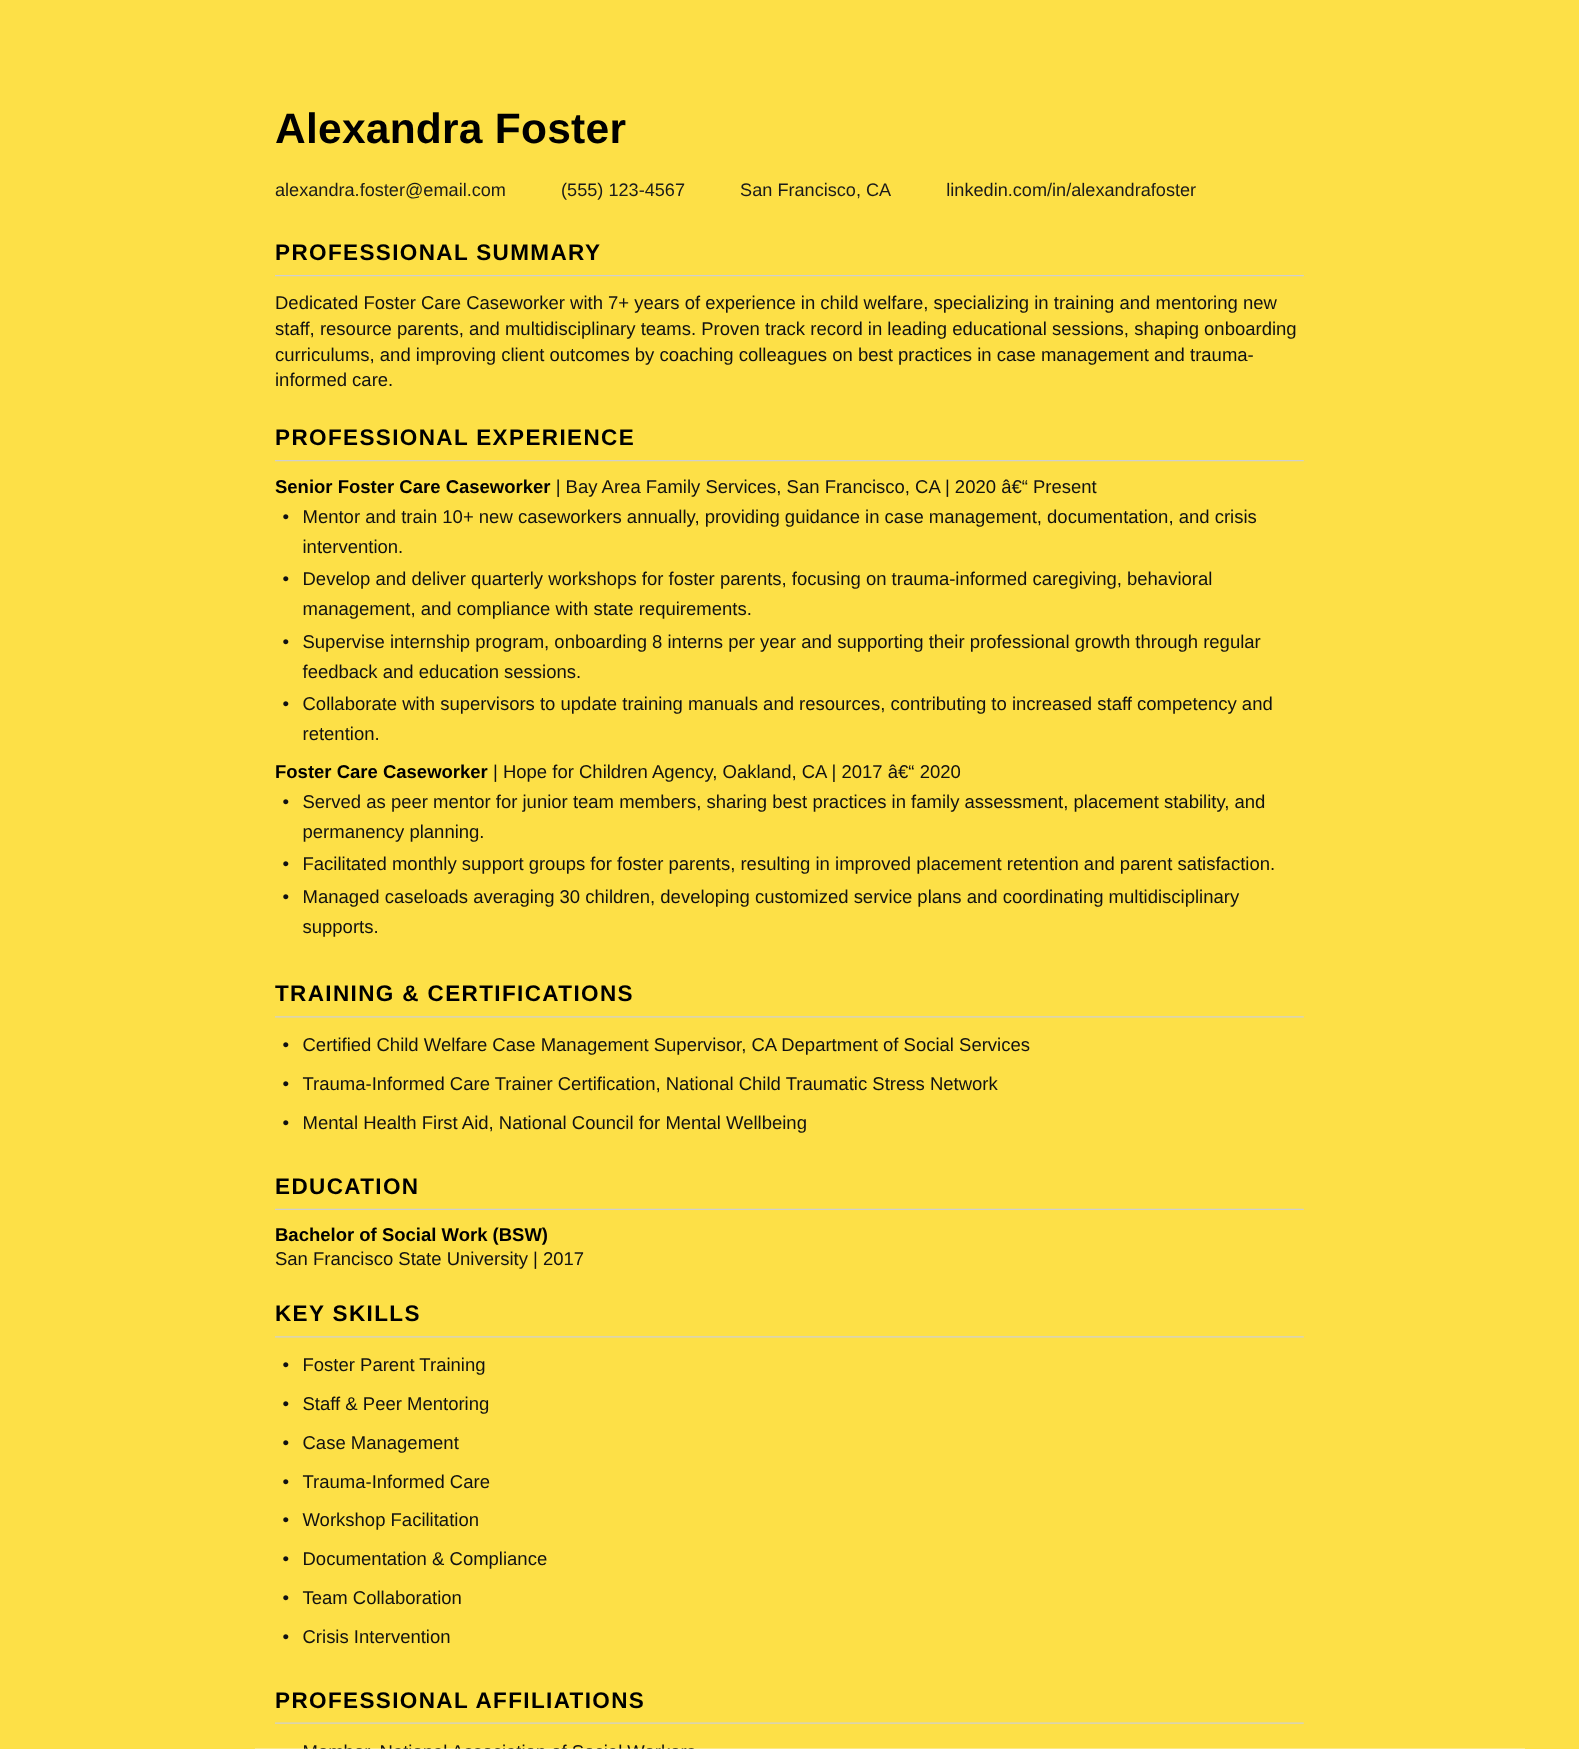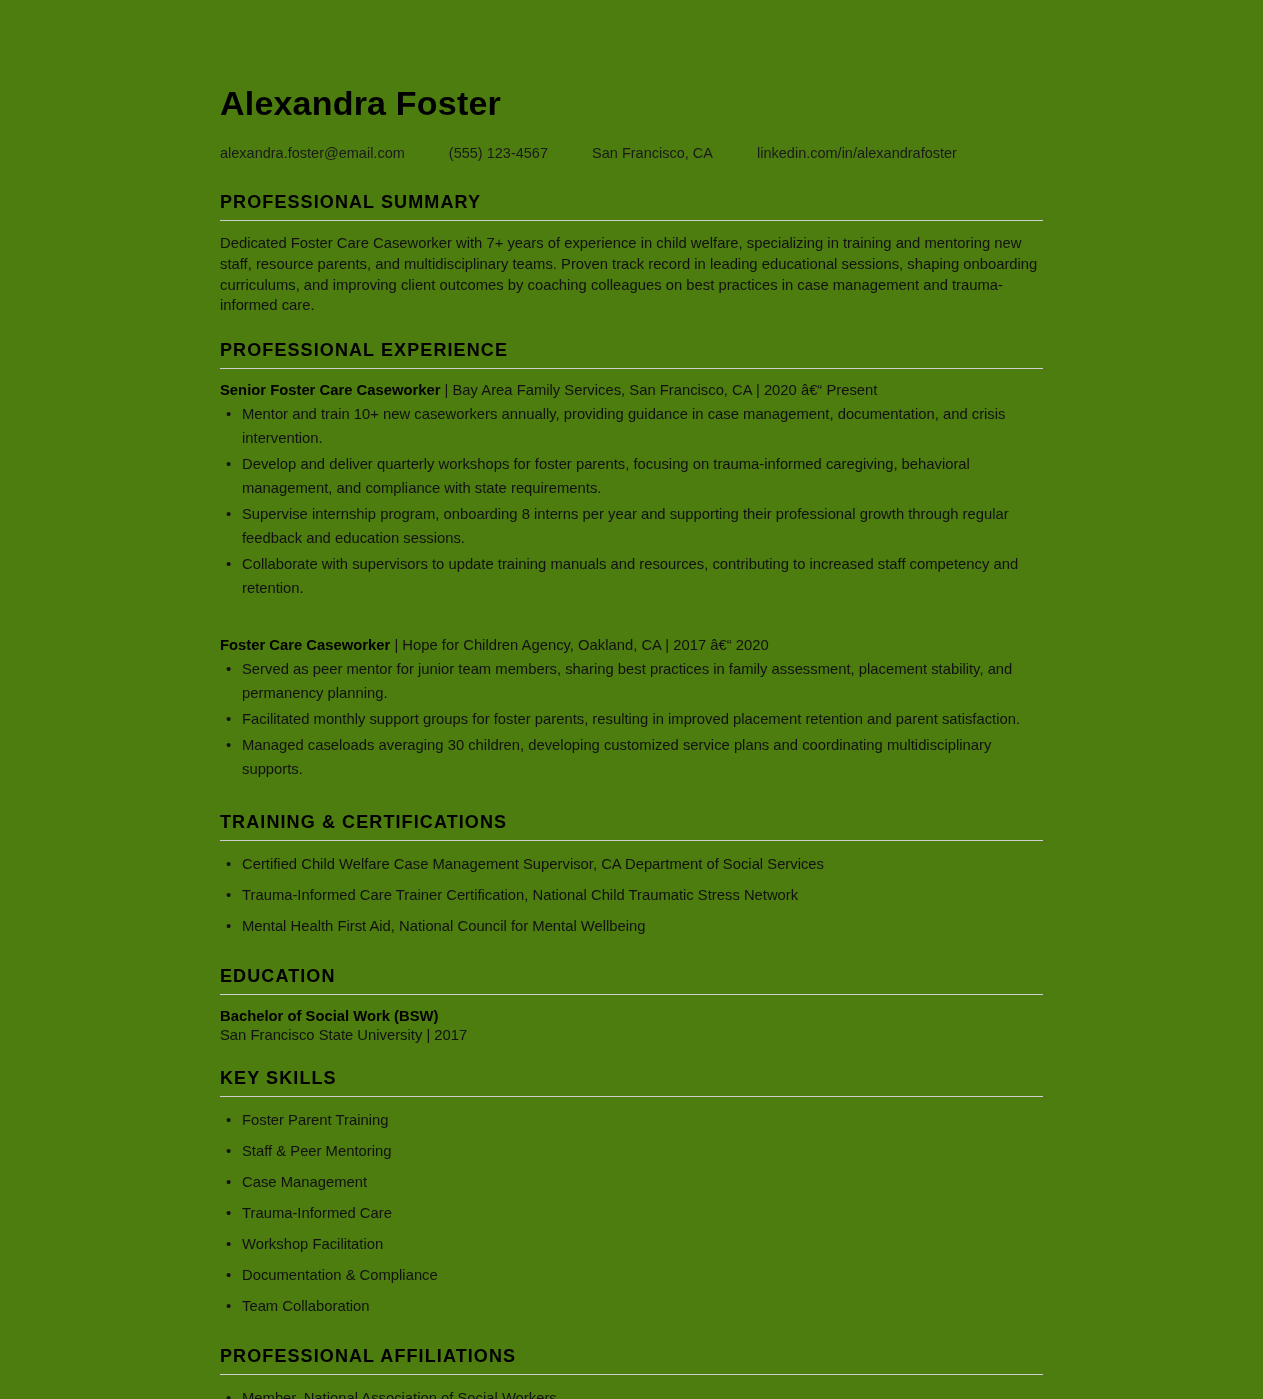--- a/index.html
+++ b/index.html
@@ -13,21 +13,21 @@
     height: 1399px;
     font-family: "Liberation Sans", sans-serif;
     color: #000000;
     overflow: hidden;
   }
   .page {
     box-sizing: border-box;
     width: 1263px;
     height: 1399px;
     padding: 84px 220px 0 220px;
-    background: #4d7c0f;
+    background: #fde047;
   }
   .content {
     width: 823px;
   }
 
   
   .name {
     font-size: 34px;
     font-weight: bold;
     letter-spacing: 0.2px;
@@ -72,21 +72,21 @@
   .summary {
     font-size: 14.8px;
     line-height: 1.39;
     color: #111;
     margin: 0;
     text-align: left;
   }
 
   
   .job { margin-bottom: 0; }
-  .job + .job { margin-top: 35px; }
+  .job + .job { margin-top: 8px; }
   .job-heading {
     font-size: 14.8px;
     line-height: 1.3;
     color: #111;
     margin-bottom: 3px;
   }
   .job-title {
     font-weight: bold;
     color: #000;
   }
@@ -272,20 +272,21 @@
               <li>Staff &amp; Peer Mentoring</li>
               <li>Case Management</li>
               <li>Trauma-Informed Care</li>
             </ul>
           </div>
           <div class="skills-col">
             <ul>
               <li>Workshop Facilitation</li>
               <li>Documentation &amp; Compliance</li>
               <li>Team Collaboration</li>
+              <li>Crisis Intervention</li>
             </ul>
           </div>
         </div>
       </div>
     </div>
 
     <div class="sec-gap-sm"></div>
 
     <div class="section">
       <div class="section-title">PROFESSIONAL AFFILIATIONS</div>

